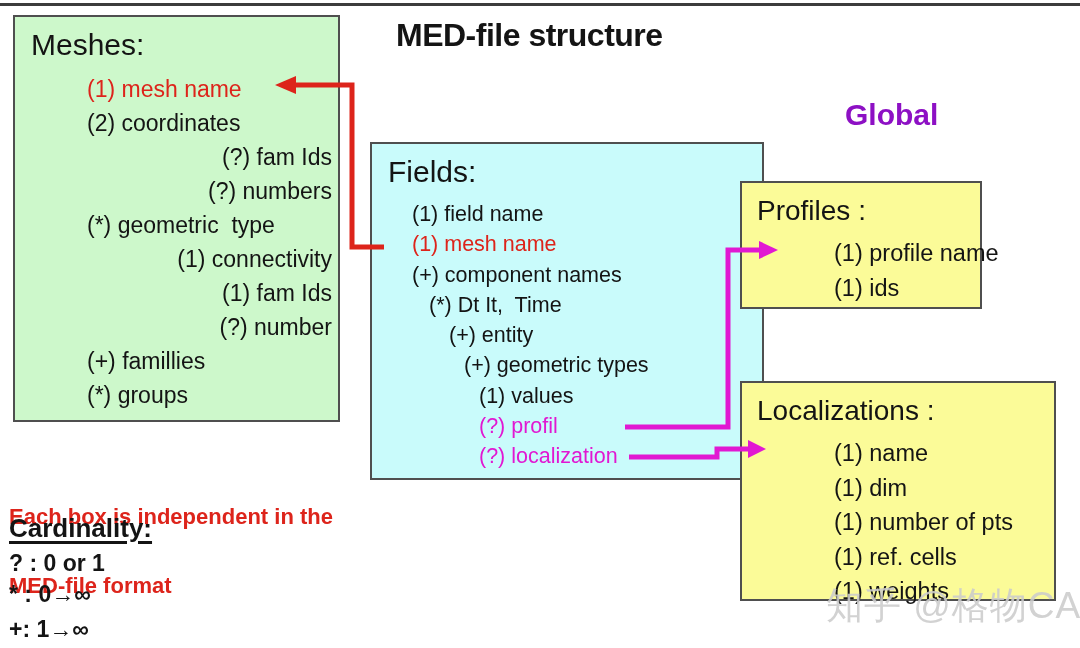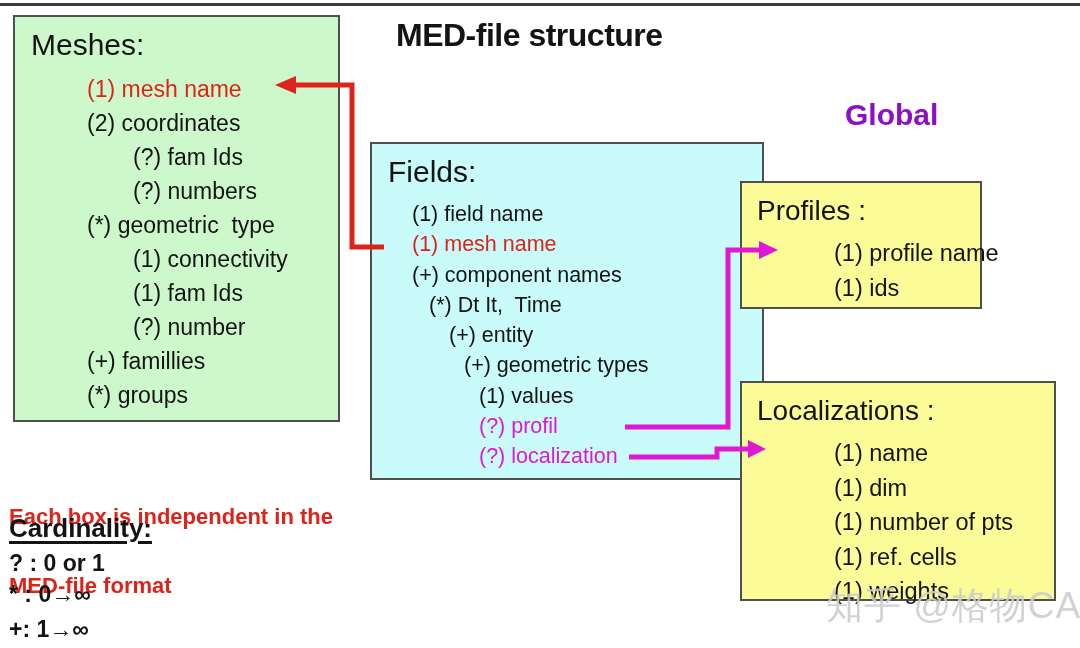--- a/index.html
+++ b/index.html
@@ -71,21 +71,21 @@
   .meshes-list .box-item { line-height: 34px; font-size: 23px; }
   .fields-list  { top: 55px; }
   .fields-list .box-item { line-height: 30.3px; font-size: 21.5px; }
   .profiles-list { top: 53px; }
   .profiles-list .box-item { line-height: 35px; font-size: 23.5px; }
   .localizations-list { top: 53px; }
   .localizations-list .box-item { line-height: 34.5px; font-size: 23.5px; }
   .box-item { white-space: pre; }
   
   .mi1 { padding-left: 50px; }
-  .mi2 { padding-left: 96px; }
+  .mi2 { padding-left: 96px; text-align: right; }
   
   .fi0 { padding-left: 18px; }
   .fi1 { padding-left: 35px; }
   .fi2 { padding-left: 55px; }
   .fi3 { padding-left: 70px; }
   .fi4 { padding-left: 85px; }
   
   .yi  { padding-left: 70px; }
   .c-red { color: var(--accent-red, #dd241b); }
   .c-mag { color: var(--accent-magenta, #e118d2); }

